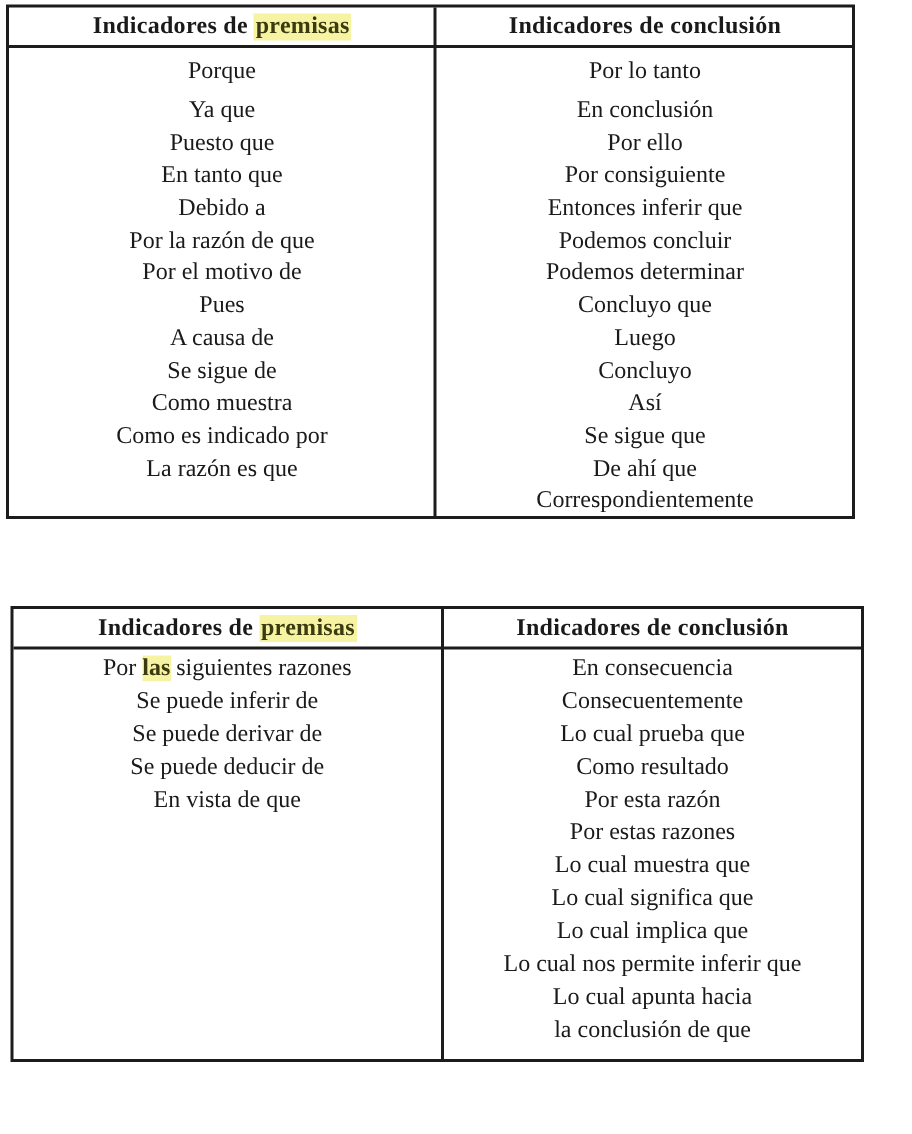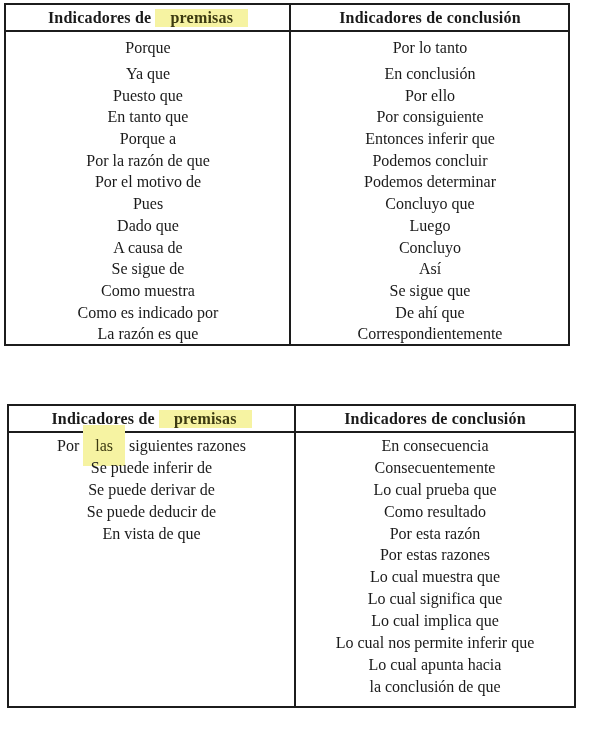--- a/index.html
+++ b/index.html
@@ -23,21 +23,21 @@
       box-sizing: border-box;
     }
     .hcell {
       position: absolute; top: 0; bottom: 0;
       display: flex; align-items: center; justify-content: center;
       font-weight: bold; font-size: 16px; letter-spacing: 0.2px; text-align: right;
     }
     .hl {
       background: #f6f3a2;
       color: #3c3a10;
-      padding: 0 15px;
+      padding: 0 1px;
     }
     .col {
       position: absolute;
       text-align: center;
       font-size: 16px;
     }
     .col div { height: 21.7px; line-height: 21.7px; white-space: nowrap; }
     .col div.first { height: 26px; line-height: 22px; }
     .t2 .col div { height: 21.9px; line-height: 21.9px; }
   </style>
@@ -52,25 +52,24 @@
     </div>
     <div class="hcell" style="left:286px; right:0;">Indicadores de conclusión</div>
   </div>
   <div class="divider" style="left:283px;"></div>
 
   <div class="col" style="left:0; width:284px; top:32px;">
     <div class="first">Porque</div>
     <div>Ya que</div>
     <div>Puesto que</div>
     <div>En tanto que</div>
-    <div>Porque a</div>
+    <div>Debido a</div>
     <div>Por la razón de que</div>
     <div>Por el motivo de</div>
     <div>Pues</div>
-    <div>Dado que</div>
     <div>A causa de</div>
     <div>Se sigue de</div>
     <div>Como muestra</div>
     <div>Como es indicado por</div>
     <div>La razón es que</div>
   </div>
 
   <div class="col" style="left:286px; right:0; top:32px;">
     <div class="first">Por lo tanto</div>
     <div>En conclusión</div>
@@ -93,21 +92,21 @@
   <div class="header" style="height:27px;">
     <div class="hcell" style="left:0; width:285px;">
       <span style="white-space:pre;">Indicadores de </span>
         <span class="hl">premisas</span>
     </div>
     <div class="hcell" style="left:287px; right:0;">Indicadores de conclusión</div>
   </div>
   <div class="divider" style="left:285px;"></div>
 
   <div class="col" style="left:0; width:285px; top:29px;">
-    <div style="white-space:pre;"><span>Por </span><span class="hl" style="padding:12px;">las</span><span> siguientes razones</span></div>
+    <div style="white-space:pre;"><span>Por </span><span class="hl" style="padding:0;font-weight:bold;">las</span><span> siguientes razones</span></div>
     <div>Se puede inferir de</div>
     <div>Se puede derivar de</div>
     <div>Se puede deducir de</div>
     <div>En vista de que</div>
   </div>
 
   <div class="col" style="left:287px; right:0; top:29px;">
     <div>En consecuencia</div>
     <div>Consecuentemente</div>
     <div>Lo cual prueba que</div>

